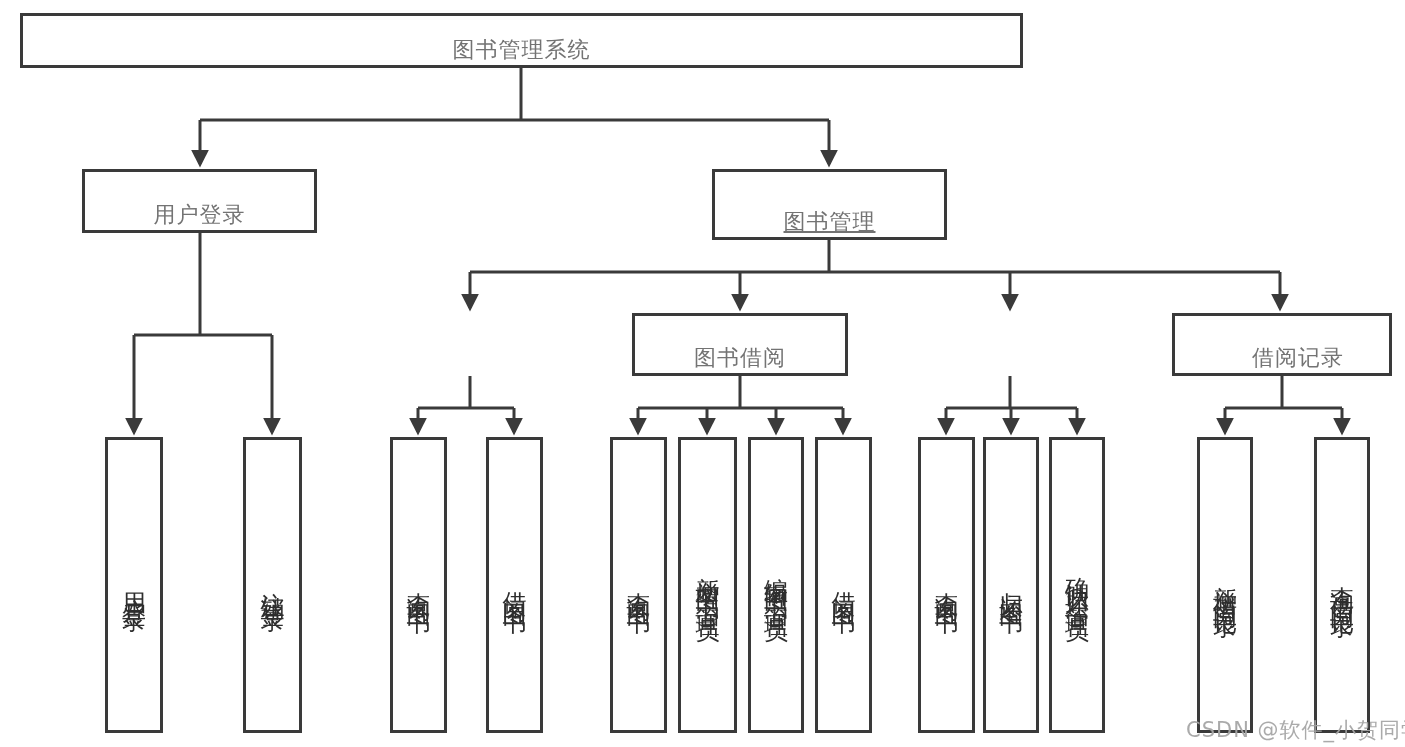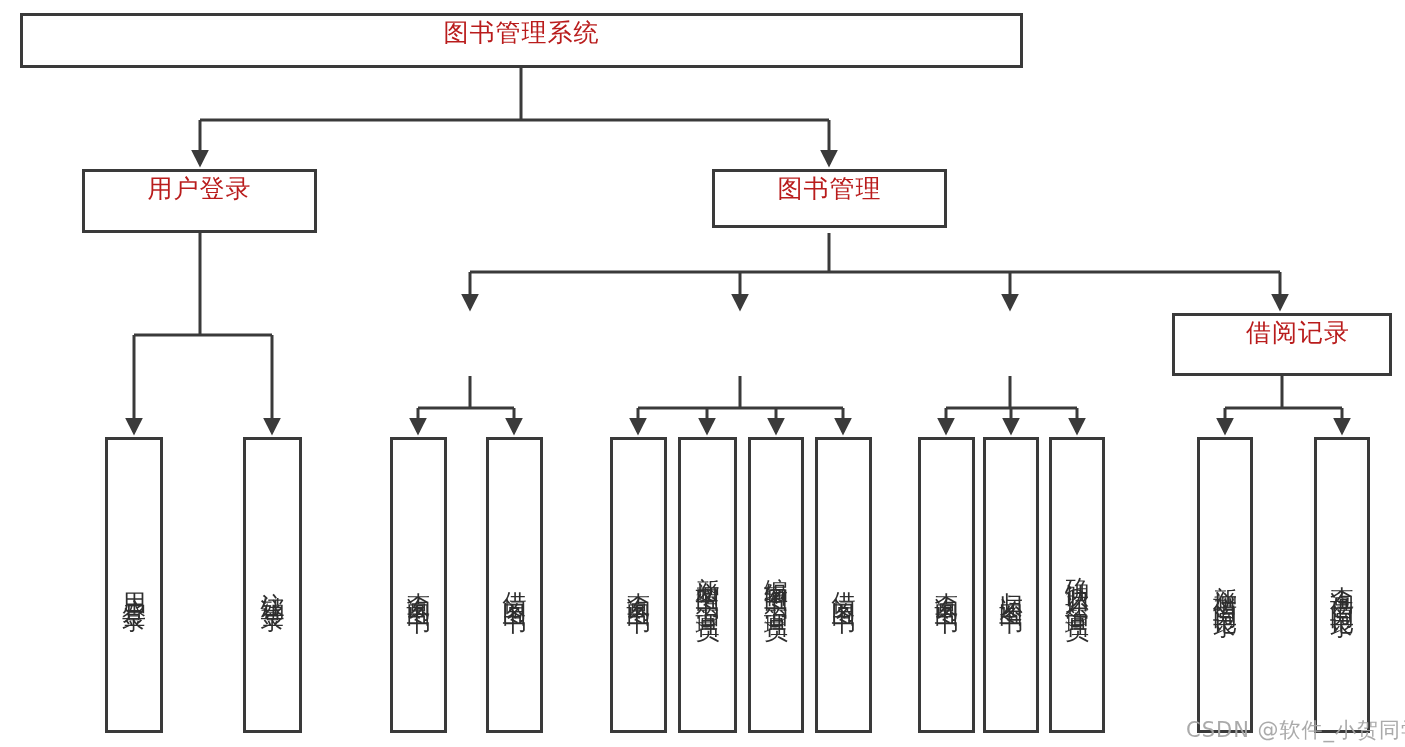--- a/index.html
+++ b/index.html
@@ -20,24 +20,24 @@
     left: 0; top: 0;
     width: 1405px; height: 747px;
     pointer-events: none;
   }
   .hbox {
     position: absolute;
     box-sizing: border-box;
     border: 3px solid #3a3a3a;
     background: #ffffff;
     display: flex;
-    align-items: flex-start;
+    align-items: flex-end;
     justify-content: center;
-    color: #b91c1c;
-    font-size: 25px;
+    color: #737373;
+    font-size: 22px;
     letter-spacing: 1px;
     white-space: nowrap;
     z-index: 2;
   }
   .vbox {
     position: absolute;
     box-sizing: border-box;
     border: 3px solid #3a3a3a;
     background: #ffffff;
     display: flex;
@@ -115,24 +115,27 @@
     </g>
   </svg>
 
   <div class="hbox" style="left:20px; top:13px; width:1003px; height:55px;">
     <span>图书管理系统</span>
   </div>
 
   <div class="hbox" style="left:82px; top:169px; width:235px; height:64px;">
     <span>用户登录</span>
   </div>
-  <div class="hbox" style="left:712px; top:169px; width:235px; height:59px;">
+  <div class="hbox" style="left:712px; top:169px; width:235px; height:71px;text-decoration:underline;">
     <span>图书管理</span>
   </div>
 
+  <div class="hbox" style="left:632px; top:313px; width:216px; height:63px;">
+    <span>图书借阅</span>
+  </div>
   <div class="hbox" style="left:1172px; top:313px; width:220px; height:63px;padding-left:32px;">
     <span>借阅记录</span>
   </div>
 
   <div class="vbox" style="left:105px; width:58px;">
     <span>用户登录</span>
   </div>
   <div class="vbox" style="left:243px; width:59px;">
     <span>注销登录</span>
   </div>

